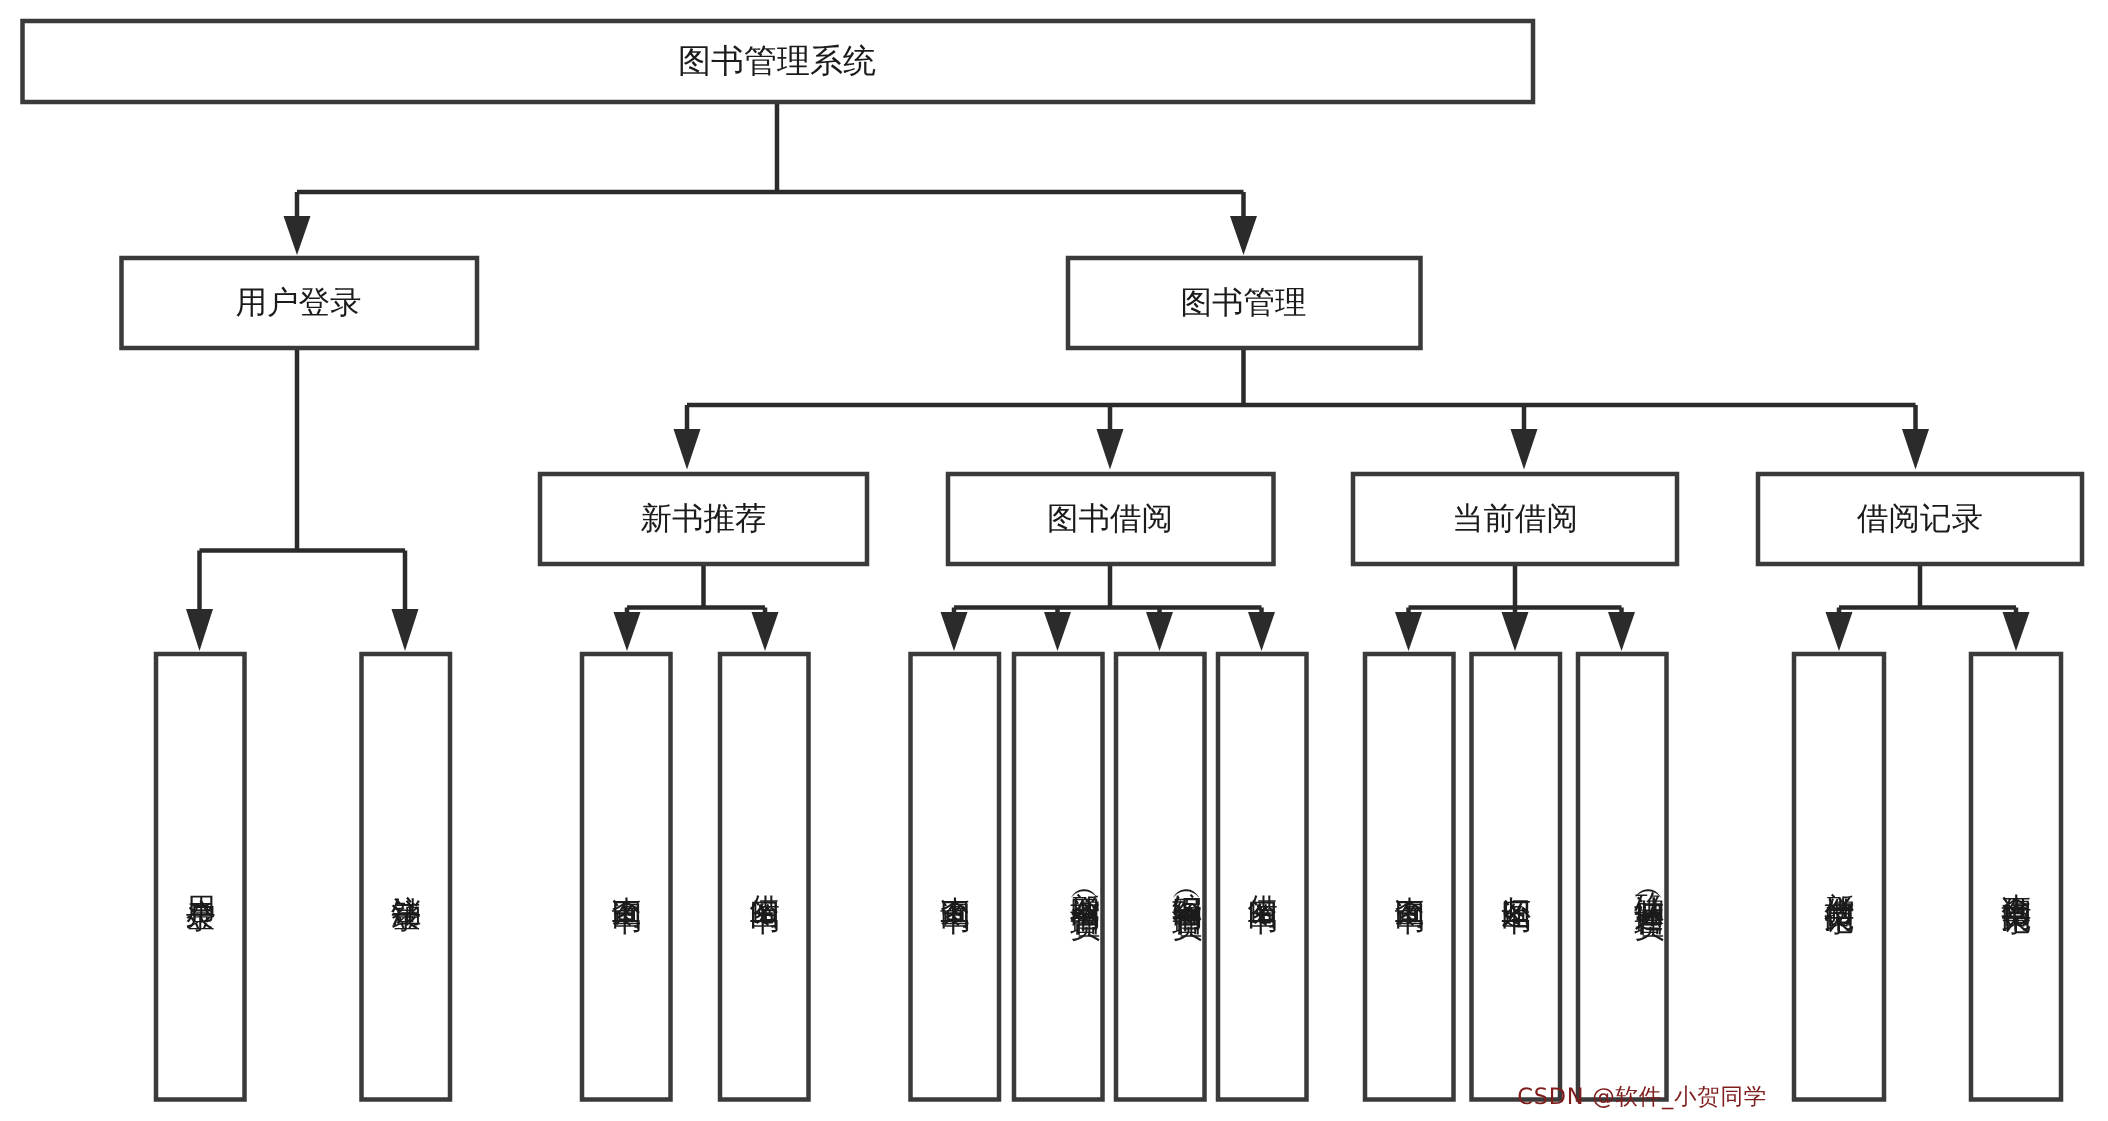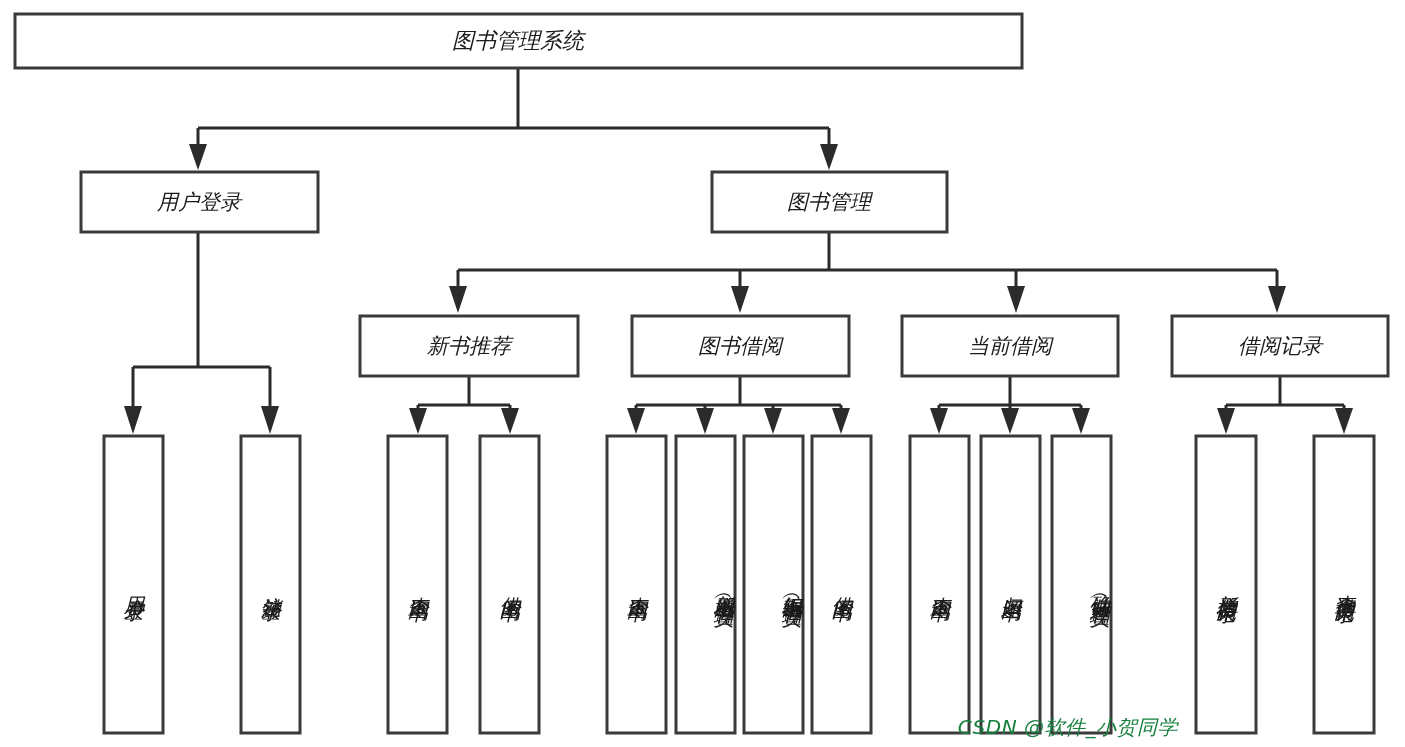--- a/index.html
+++ b/index.html
@@ -12,21 +12,20 @@
     width: 1405px;
     height: 747px;
     overflow: hidden;
     font-family: "DejaVu Sans", "Liberation Sans", sans-serif;
   }
   #diagram-root {
     position: relative;
     width: 1192px;
     height: 747px;
     background: #ffffff;
-    font-style: italic;
   }
   svg#chart-svg {
     position: absolute;
     left: 0;
     top: 0;
     width: 1405px;
     height: 747px;
     display: block;
   }
   .node-box {
@@ -70,22 +69,22 @@
     letter-spacing: 2px;
     color: #1b1b1b;
     pointer-events: none;
     user-select: none;
   }
   #watermark {
     position: absolute;
     right: 14px;
     bottom: 6px;
     font-family: "DejaVu Sans", "Liberation Sans", sans-serif;
-    font-size: 20px;
-    color: #15803d;
+    font-size: 15px;
+    color: #7f1d1d;
     letter-spacing: 0.5px;
     white-space: nowrap;
   }
 </style>
 </head>
 <body>
 
 <div id="diagram-root">
 
   <svg id="chart-svg" viewBox="0 0 1405 747">

